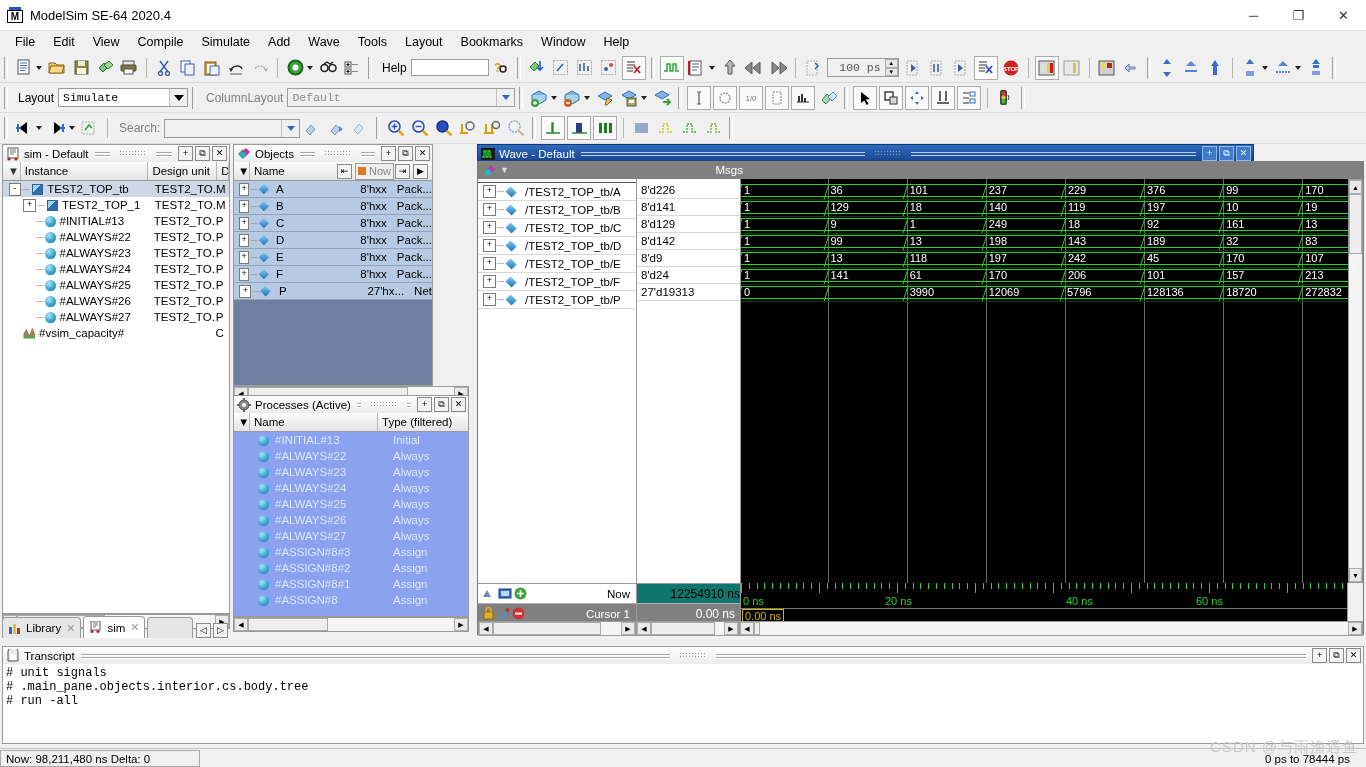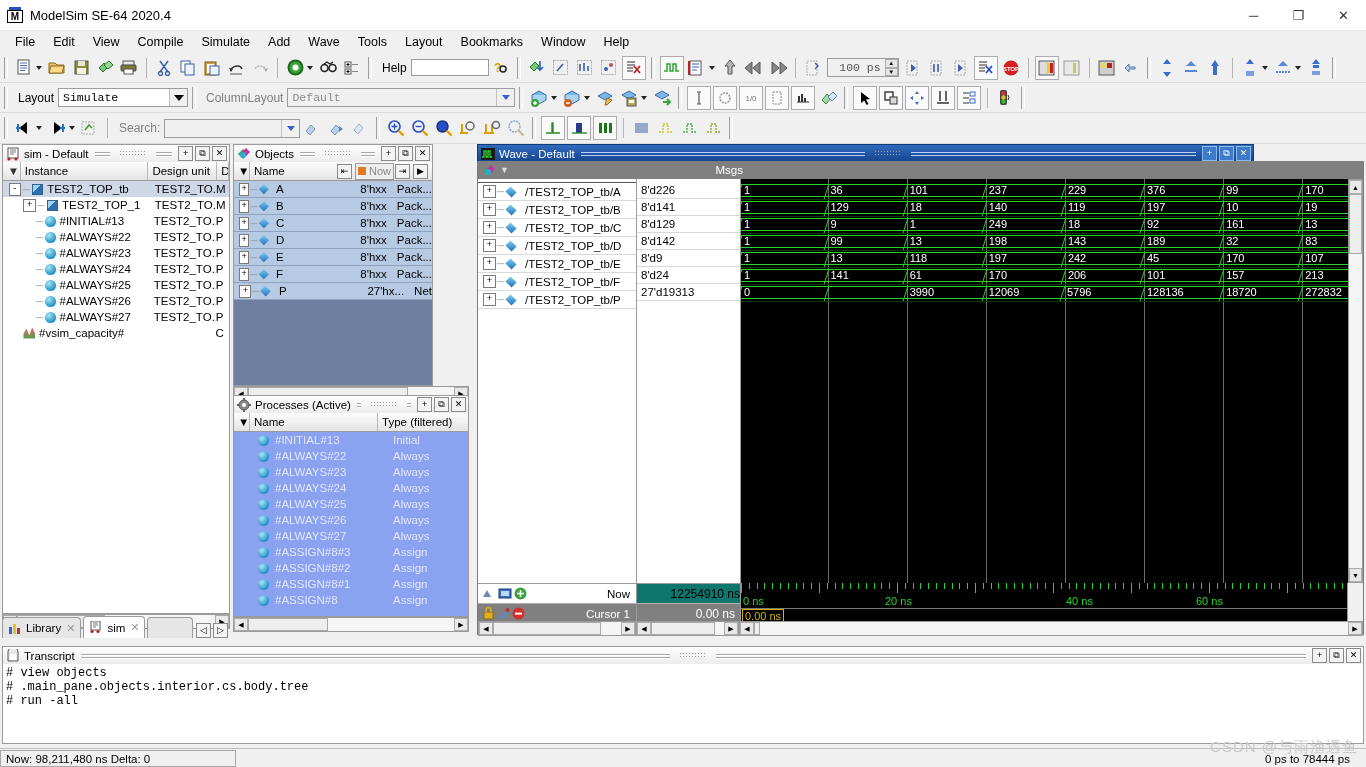--- a/index.html
+++ b/index.html
@@ -1526,26 +1526,26 @@
       <span class="t">Transcript</span>
       <span class="dblline"></span>
         <span class="dots"></span>
         <span class="dblline"></span>
       <span class="pb">+</span>
       <span class="pb">⧉</span>
       <span class="pb">✕</span>
     </div>
     <div class="body">
       <div id="transcriptLines">
-          <div># view objects</div>
+          <div># unit signals</div>
           <div># .main_pane.objects.interior.cs.body.tree</div>
           <div># run -all</div>
         </div>
     </div>
   </div>
 
   <div class="statusbar">
-    <div class="sfield" style="width:236px">Now: 98,211,480 ns  Delta: 0</div>
+    <div class="sfield" style="width:200px">Now: 98,211,480 ns  Delta: 0</div>
     <div class="sfield" style="flex:1;justify-content:flex-end;border:none;background:transparent;padding-right:14px">0 ps to 78444 ps</div>
   </div>
 
   <div class="wm">CSDN @与雨渔遇鱼</div>
 </div>
 
 </body></html>

